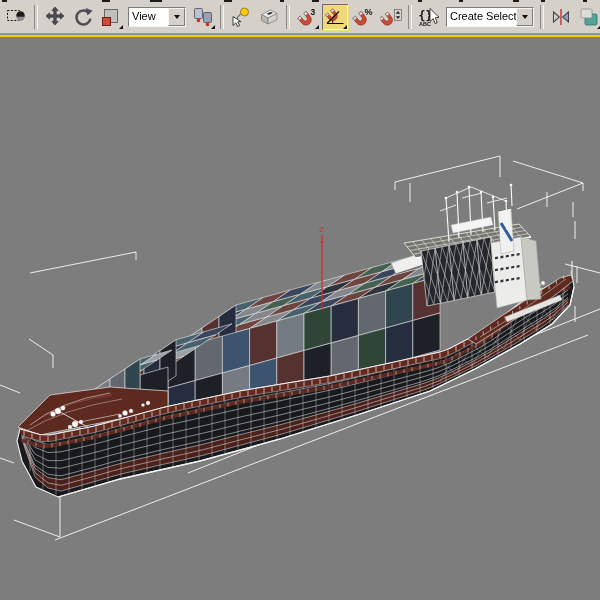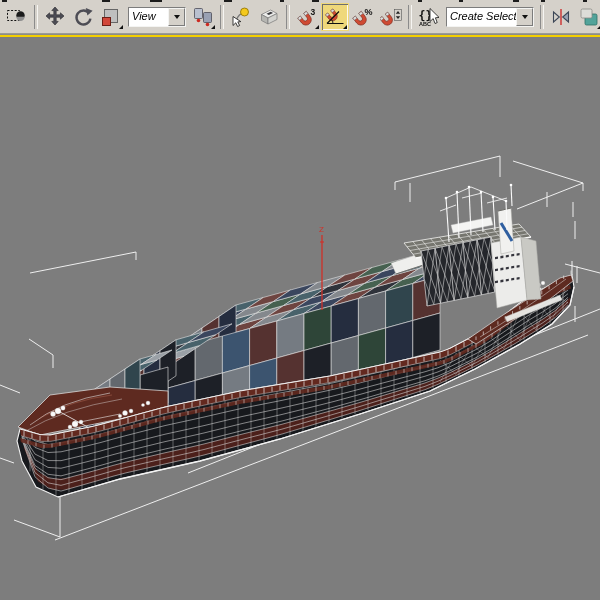--- a/index.html
+++ b/index.html
@@ -11,21 +11,21 @@
   .tb-btn{position:relative;width:26px;height:26px;flex:0 0 auto;display:flex;
     align-items:center;justify-content:center;background:transparent;border:1px solid transparent;}
   .tb-btn.active{background:#efd87a;box-shadow:inset 1px 1px 0 #6e6e6e,inset -1px -1px 0 #fbf8ee;}
   .tb-btn svg{display:block;}
   .flyout{position:absolute;right:1px;bottom:1px;width:0;height:0;
     border-left:4px solid transparent;border-bottom:4px solid #111;}
   .tb-sep{width:2px;height:24px;margin:0 3px;border-left:1px solid #8b8b8b;
     border-right:1px solid #f6f5f2;flex:0 0 auto;}
   .tb-combo{height:20px;display:flex;align-items:stretch;background:#fff;
     border:1px solid;border-color:#7c7c7c #f4f4f2 #f4f4f2 #7c7c7c;
-    margin:1px 3px;flex:0 0 auto;box-sizing:border-box;font-style:italic;}
+    margin:1px 3px;flex:0 0 auto;box-sizing:border-box;}
   .tb-combo .val{font-size:11px;color:#000;padding:2px 2px 0 3px;white-space:nowrap;
     overflow:hidden;}
   .tb-combo .arrow{width:15px;background:#d5d1ca;border:1px solid;
     border-color:#f4f4f2 #7c7c7c #7c7c7c #f4f4f2;display:flex;align-items:center;
     justify-content:center;}
   .tb-combo .arrow i{width:0;height:0;border-left:3.5px solid transparent;
     border-right:3.5px solid transparent;border-top:4px solid #111;}
   .menu-remnant{position:absolute;top:0;height:2px;background:#1c1c1c;}
   
   #vp-border{height:3px;background:#f2ce00;border-top:1px solid #8c8c88;box-sizing:border-box;}

